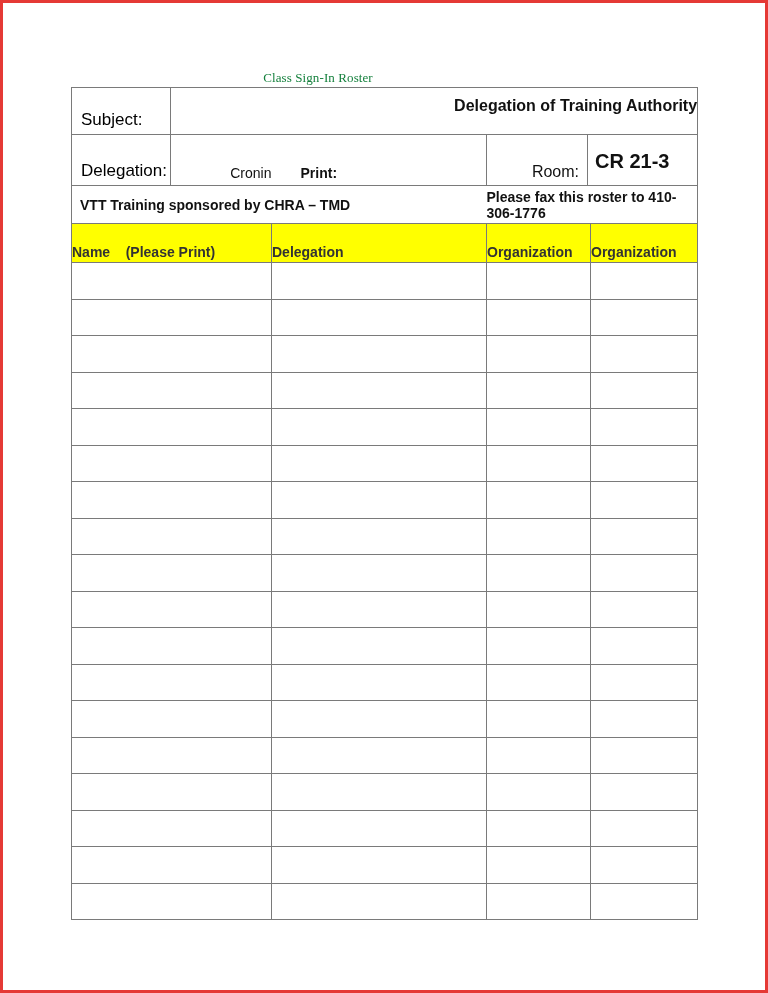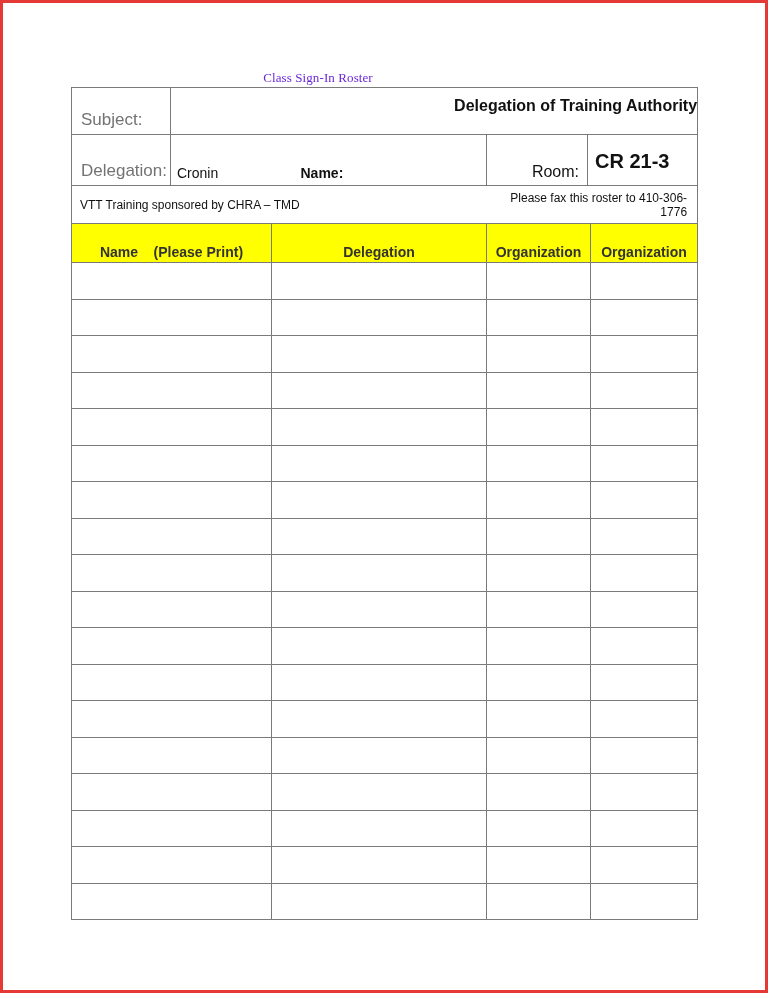--- a/index.html
+++ b/index.html
@@ -16,46 +16,45 @@
     width: 768px; height: 993px;
     box-sizing: border-box;
     border: 3px solid #e53935;
     pointer-events: none;
   }
   .page-title {
     position: absolute; left: 0; width: 636px; top: 70px;
     text-align: center;
     font-family: "Liberation Serif", serif;
     font-size: 13px;
-    color: #6d28d9;
+    color: #15803d;
     letter-spacing: 0.1px;
   }
   .sheet {
     position: absolute; left: 71px; top: 87px;
     width: 626px;
   }
   table { border-collapse: collapse; width: 626px; table-layout: fixed; }
   td { border: 1px solid #7a7a7a; padding: 0; vertical-align: bottom; }
   .hdr td { height: 36px; }
-  .lbl { font-size: 17px; padding: 0 0 4px 9px; color: #737373; }
+  .lbl { font-size: 17px; padding: 0 0 4px 9px; color: #000000; }
   .subject-val { font-weight: bold; font-size: 16px; text-align: right; padding-bottom: 10px; vertical-align: middle; }
-  .presenter-val { font-size: 14px; padding: 0 0 4px 6px; }
+  .presenter-val { font-size: 14px; padding: 0 0 4px 6px; text-align: right; }
   .date-lbl { font-size: 14px; font-weight: bold; padding: 0 0 4px 0; }
   .room-lbl { font-size: 16px; text-align: right; padding: 0 8px 4px 0; }
   .room-val { font-size: 20px; font-weight: bold; padding: 8px 0 6px 7px; vertical-align: middle; }
-  .info-row td { height: 37px; vertical-align: middle; font-weight: normal; font-size: 12px; }
+  .info-row td { height: 37px; vertical-align: middle; font-weight: bold; font-size: 14px; }
   .info-left { padding-left: 8px; }
-  .info-right { text-align: right; padding-right: 10px; }
+  .info-right { }
   .col-hdr td {
     background: #ffff00;
     height: 36px;
     font-weight: bold;
     font-size: 14px;
     color: #333;
-    text-align: center;
     vertical-align: bottom;
     padding-bottom: 2px;
   }
   .data-row td { height: 35.5px; }
 </style>
 </head>
 <body>
 
 <div class="frame"></div>
 
@@ -73,21 +72,21 @@
     </colgroup>
     <tbody>
         <tr class="hdr">
       <td class="lbl">Subject:</td>
       <td class="subject-val" colspan="5">Delegation of Training Authority</td>
     </tr>
     <tr class="hdr">
       <td class="lbl">Delegation:</td>
       <td class="presenter-val" style="border-right:none">Cronin</td>
       <td class="date-lbl" style="border-left:none;padding-left:29px">
-        <span>Name:</span>
+        <span>Print:</span>
         <span></span>
       </td>
       <td class="room-lbl">Room:</td>
       <td class="room-val" colspan="2">CR 21-3</td>
     </tr>
     <tr class="info-row">
       <td class="info-left" colspan="3" style="border-right:none">VTT Training sponsored by CHRA – TMD</td>
       <td class="info-right" colspan="3" style="border-left:none">Please fax this roster to 410-306-1776</td>
     </tr>
   </tbody>

